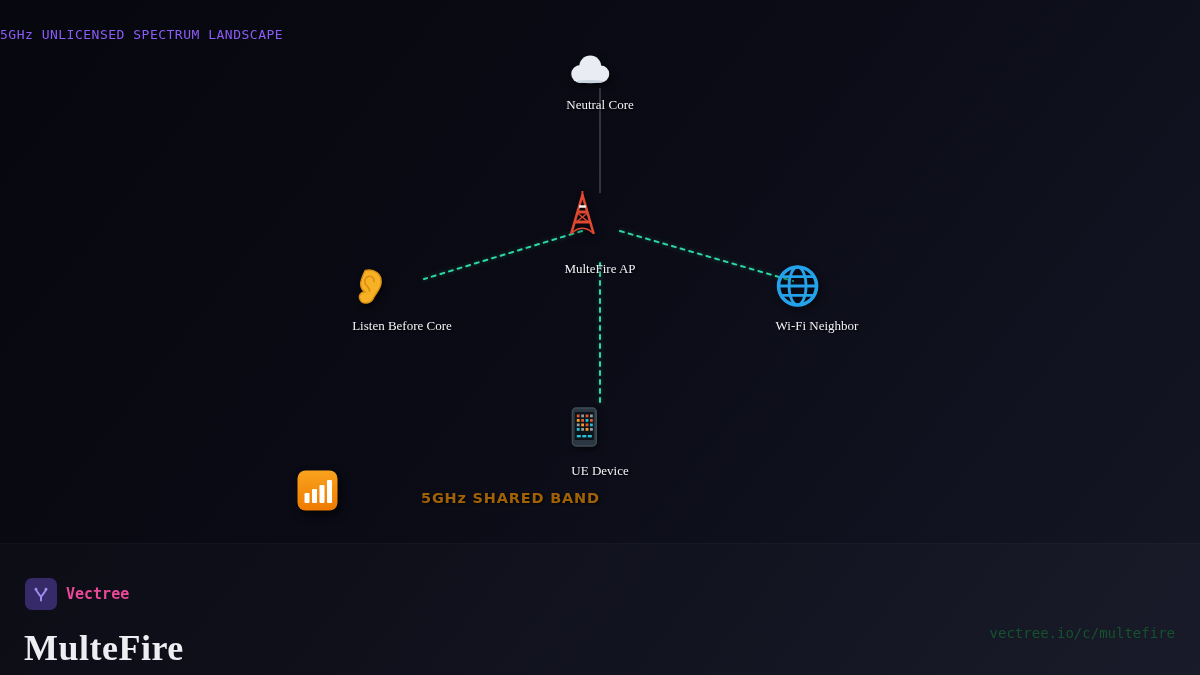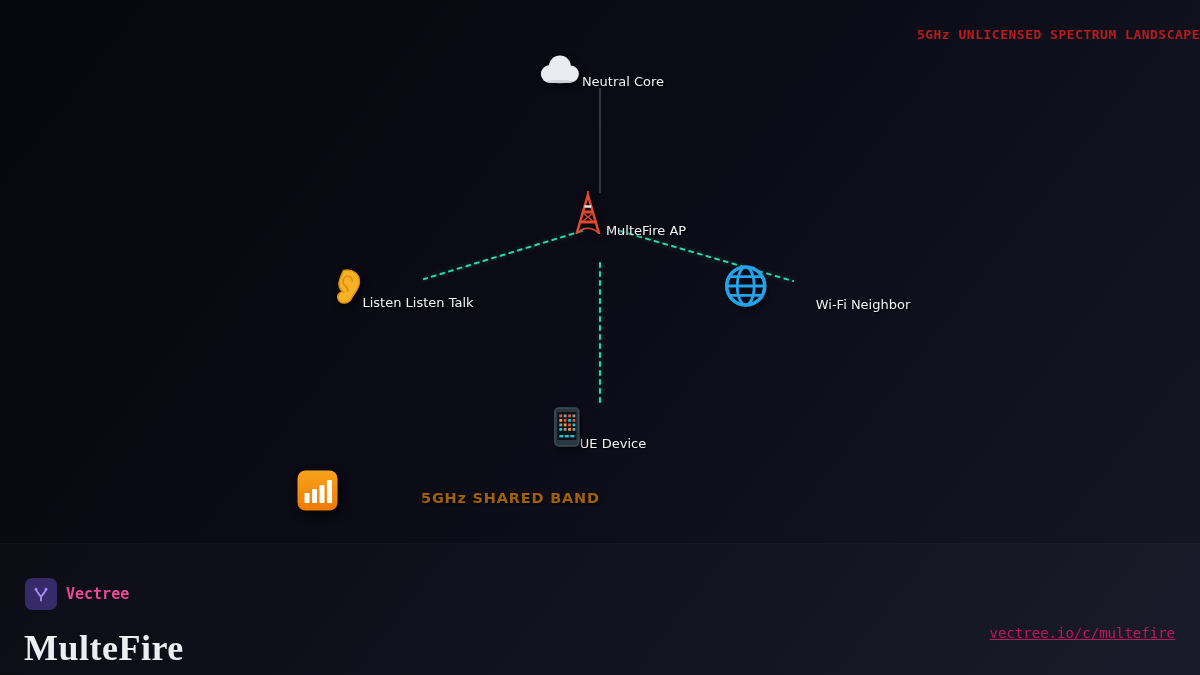--- a/index.html
+++ b/index.html
@@ -19,26 +19,26 @@
     left: 0; right: 0; bottom: 0;
     height: 131px;
     background: rgba(255,255,255,0.02);
     border-top: 1px solid rgba(255,255,255,0.025);
   }
   .diagram-title {
     position: absolute;
     top: 27px;
     left: 0;
     width: 100%;
-    text-align: right;
+    text-align: left;
     font-family: "DejaVu Sans Mono", "Liberation Mono", monospace;
     font-size: 13px;
-    font-weight: 700;
+    font-weight: 400;
     letter-spacing: 0.5px;
-    color: #b91c1c;
+    color: #8b5cf6;
   }
   svg.edges {
     position: absolute;
     left: 0; top: 0;
     pointer-events: none;
   }
   .edge-solid {
     stroke: #4d525c;
     stroke-width: 1.2;
   }
@@ -46,42 +46,43 @@
     stroke: #2fe3ab;
     stroke-width: 2;
     stroke-dasharray: 4 5;
     stroke-linecap: round;
     opacity: 0.95;
     filter: drop-shadow(0 0 2px rgba(47,227,171,0.35));
   }
   .node {
     position: absolute;
     display: flex;
-    flex-direction: row;
-    align-items: flex-end;
+    flex-direction: column;
+    align-items: flex-start;
     transform: translateX(-50%);
     width: max-content;
+    font-family: Liberation Serif, serif;
   }
   .node .icon {
     display: block;
     filter: drop-shadow(2px 3px 3px rgba(0,0,0,0.55));
   }
   .node-label {
     font-size: 13px;
     color: #f2f3f7;
     text-shadow: 1px 1px 2px rgba(0,0,0,0.9);
     white-space: nowrap;
   }
   #node-neutral-core { left: 600px; top: 53px; }
   #node-neutral-core .node-label { margin-top: 8px; }
-  #node-multefire-ap { left: 628px; top: 190px; }
+  #node-multefire-ap { left: 600px; top: 190px; gap: 20px; }
   #node-multefire-ap .node-label { margin-top: 3px; }
   #node-listen-before-talk { left: 402px; top: 268px; }
   #node-listen-before-talk .node-label { margin-top: 8px; }
-  #node-wifi-neighbor { left: 817px; top: 264px; gap: 48px; }
+  #node-wifi-neighbor { left: 817px; top: 264px; }
   #node-wifi-neighbor .node-label { margin-top: 6px; }
   #node-ue-device { left: 600px; top: 407px; }
   #node-ue-device .node-label { margin-top: 12px; }
 
   .band-icon {
     position: absolute;
     left: 297px;
     top: 470px;
     filter: drop-shadow(3px 4px 4px rgba(0,0,0,0.6));
   }
@@ -127,22 +128,21 @@
     font-weight: bold;
     color: #eceef2;
     letter-spacing: 0.5px;
   }
   .footer-url {
     position: absolute;
     right: 25px;
     top: 625px;
     font-family: "DejaVu Sans Mono", "Liberation Mono", monospace;
     font-size: 14px;
-    color: #be185d;
-    text-decoration: underline;
+    color: #14532d;
   }
 </style>
 </head>
 <body>
 
 <div class="footer-band"></div>
 
 <div class="diagram-title">5GHz UNLICENSED SPECTRUM LANDSCAPE</div>
 
 <svg class="edges" width="1200" height="675">
@@ -182,21 +182,21 @@
   <span class="node-label">MulteFire AP</span>
 </div>
 
 <div class="node" id="node-listen-before-talk">
   <span class="icon">
     <svg width="32" height="38" viewBox="0 0 32 38">
       <path d="M13 2.5 C22.5 0.5 29.5 6 29 14.5 C28.6 21 24 24.5 21.6 29.5 C19.3 35.5 10.5 37.5 7.8 31.5 C5.8 27 9.3 24 12.6 23.8 C8.9 21.8 7.3 16.5 9.3 11.5 C10.3 9 11.2 5.5 13 2.5 Z" fill="#f6b125" stroke="#db8e12" stroke-width="1.4"></path>
       <path d="M21.8 13.5 C22.3 8.3 15.6 6.2 13.2 10.8 C11.6 13.8 13.4 16.8 15.4 18.6 C16.8 19.9 17.6 21.3 17.3 23.2" fill="none" stroke="#db8e12" stroke-width="1.6" stroke-linecap="round"></path>
     </svg>
   </span>
-  <span class="node-label">Listen Listen Talk</span>
+  <span class="node-label">Listen Before Core</span>
 </div>
 
 <div class="node" id="node-wifi-neighbor">
   <span class="icon">
     <svg width="44" height="44" viewBox="0 0 44 44">
       <circle cx="22" cy="22" r="19" fill="none" stroke="#24a2ea" stroke-width="3.6"></circle>
       <ellipse cx="22" cy="22" rx="8.5" ry="19" fill="none" stroke="#24a2ea" stroke-width="2.8"></ellipse>
       <line x1="3.5" y1="22" x2="40.5" y2="22" stroke="#24a2ea" stroke-width="2.8" stroke-linecap="round"></line>
       <line x1="5.8" y1="12.6" x2="38.2" y2="12.6" stroke="#24a2ea" stroke-width="2.8" stroke-linecap="round"></line>
       <line x1="5.8" y1="31.4" x2="38.2" y2="31.4" stroke="#24a2ea" stroke-width="2.8" stroke-linecap="round"></line>

